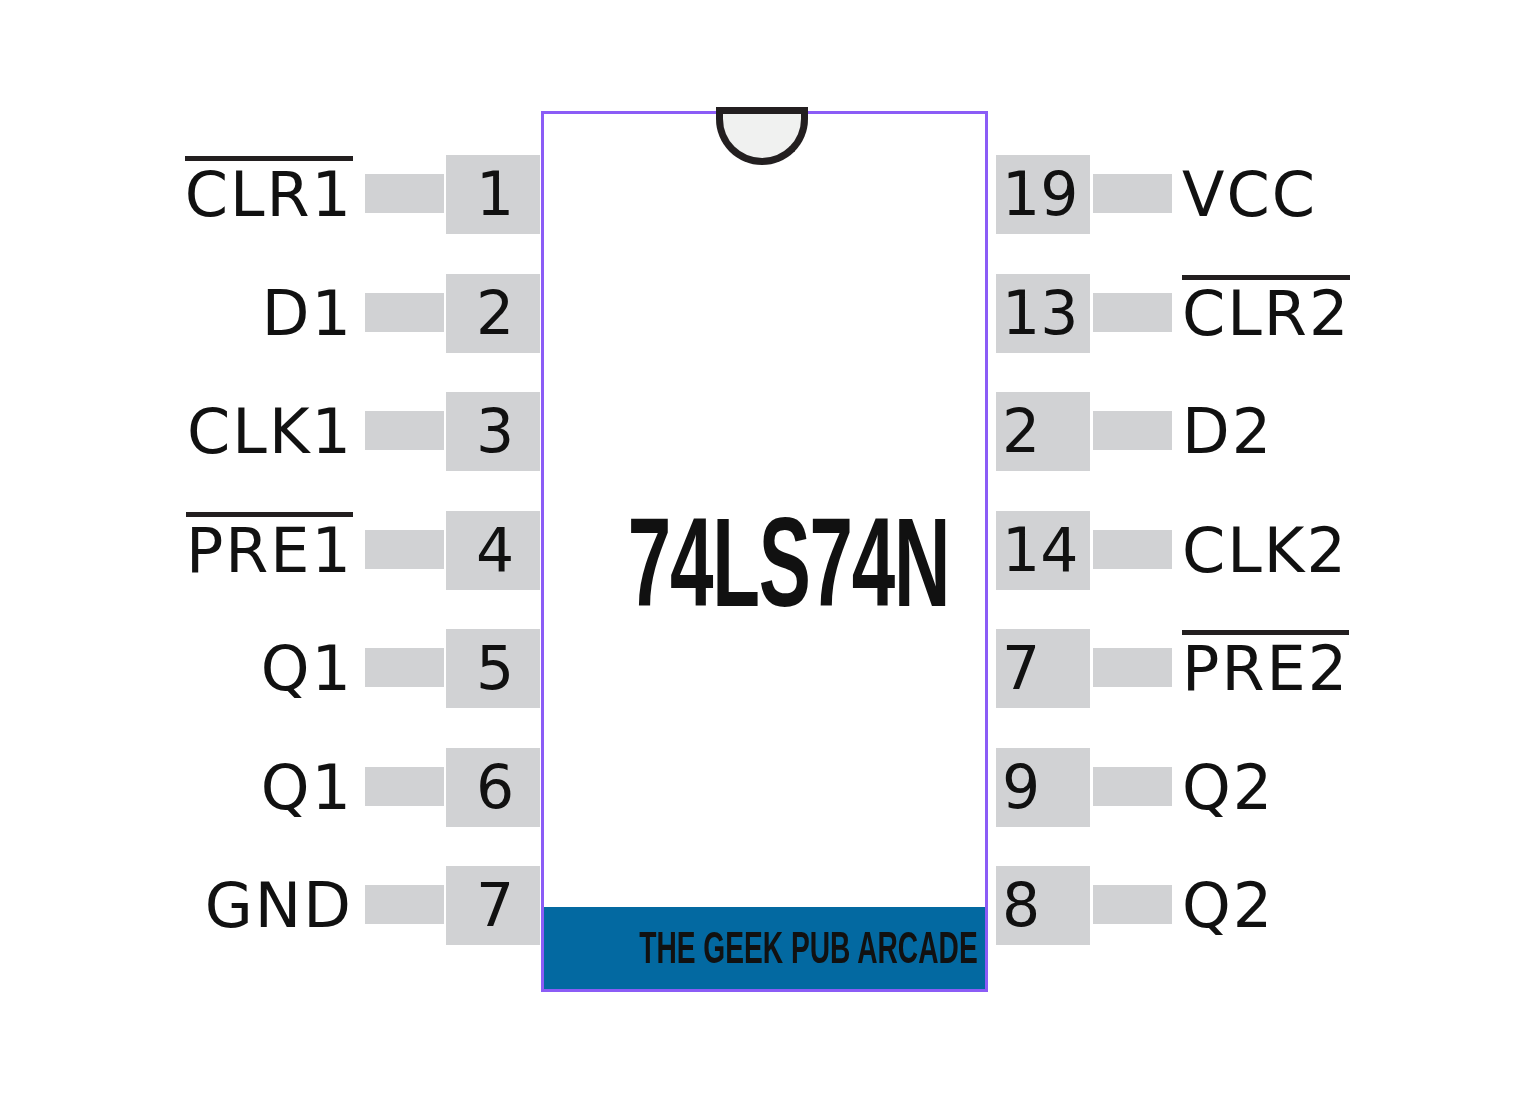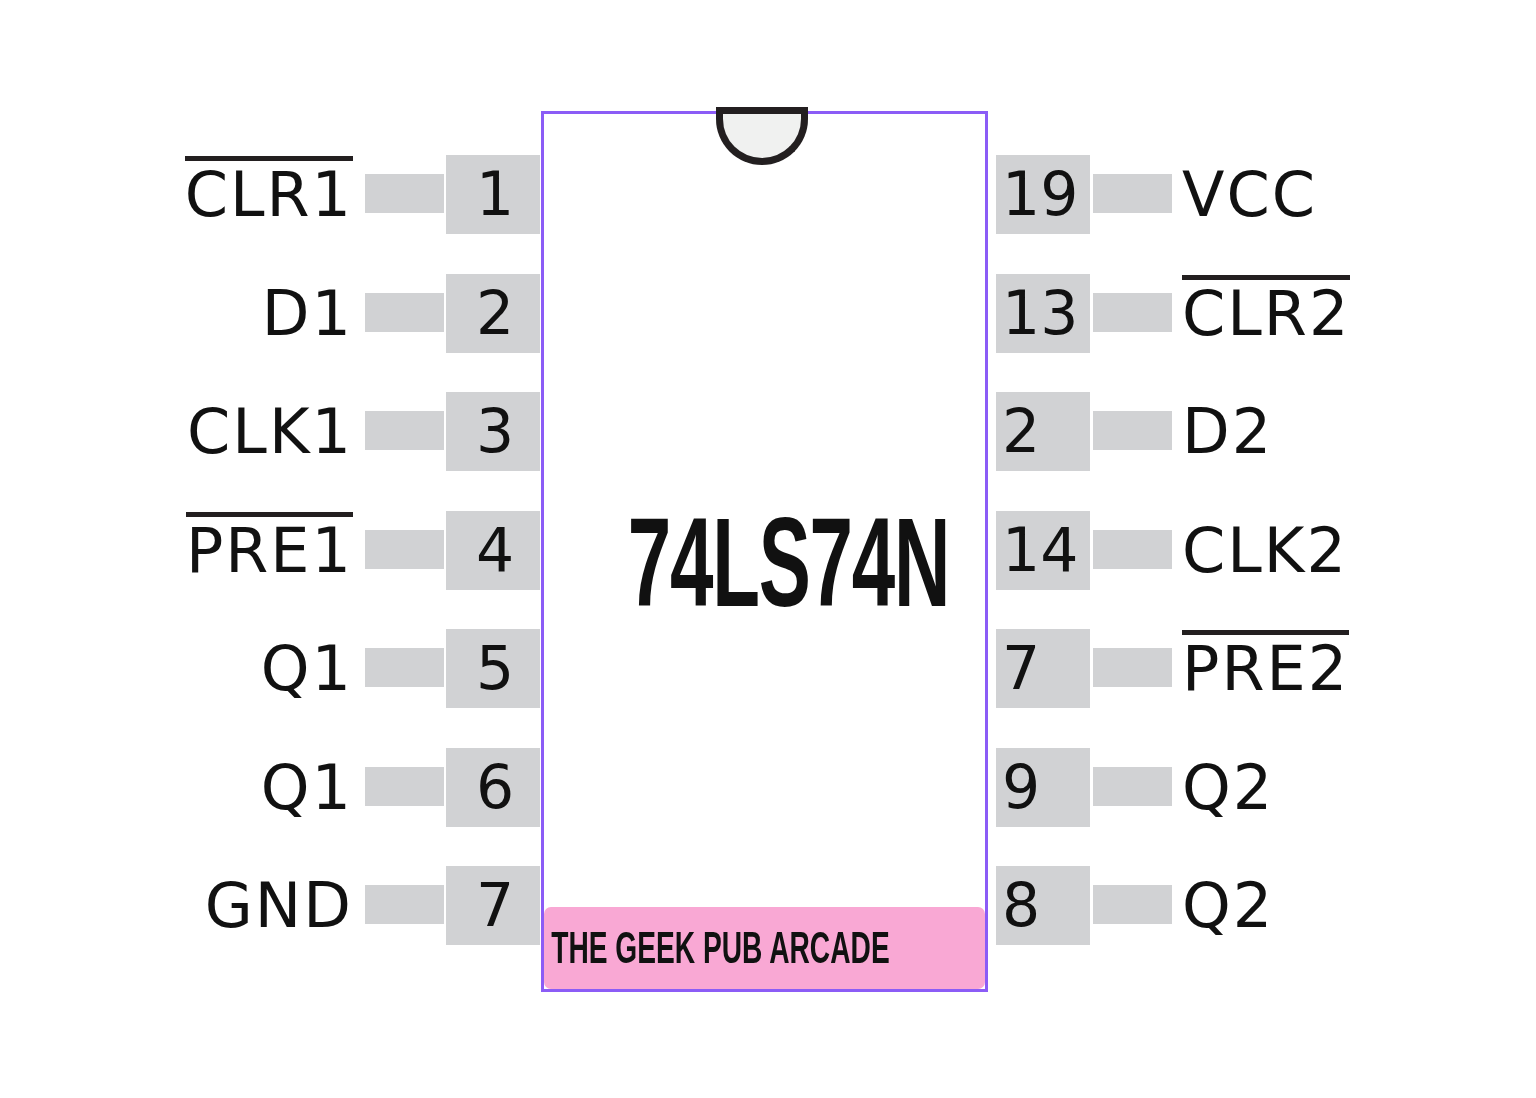--- a/index.html
+++ b/index.html
@@ -66,25 +66,24 @@
       transform: scaleX(0.62);
       transform-origin: center;
       white-space: nowrap;
     }
     .brand-band {
       position: absolute;
       left: 0;
       bottom: 0;
       width: 441px;
       height: 82px;
-      background: #f9a8d4;
+      background: #0369a1;
       display: flex;
       align-items: center;
-      justify-content: flex-end;
-      border-radius: 7px;
+      justify-content: flex-start;
     }
     .brand-text {
       font-family: "Liberation Sans", sans-serif;
       font-weight: bold;
       font-size: 44px;
       line-height: 1;
       color: #111111;
       transform: scaleX(0.64);
       transform-origin: center;
       white-space: nowrap;

